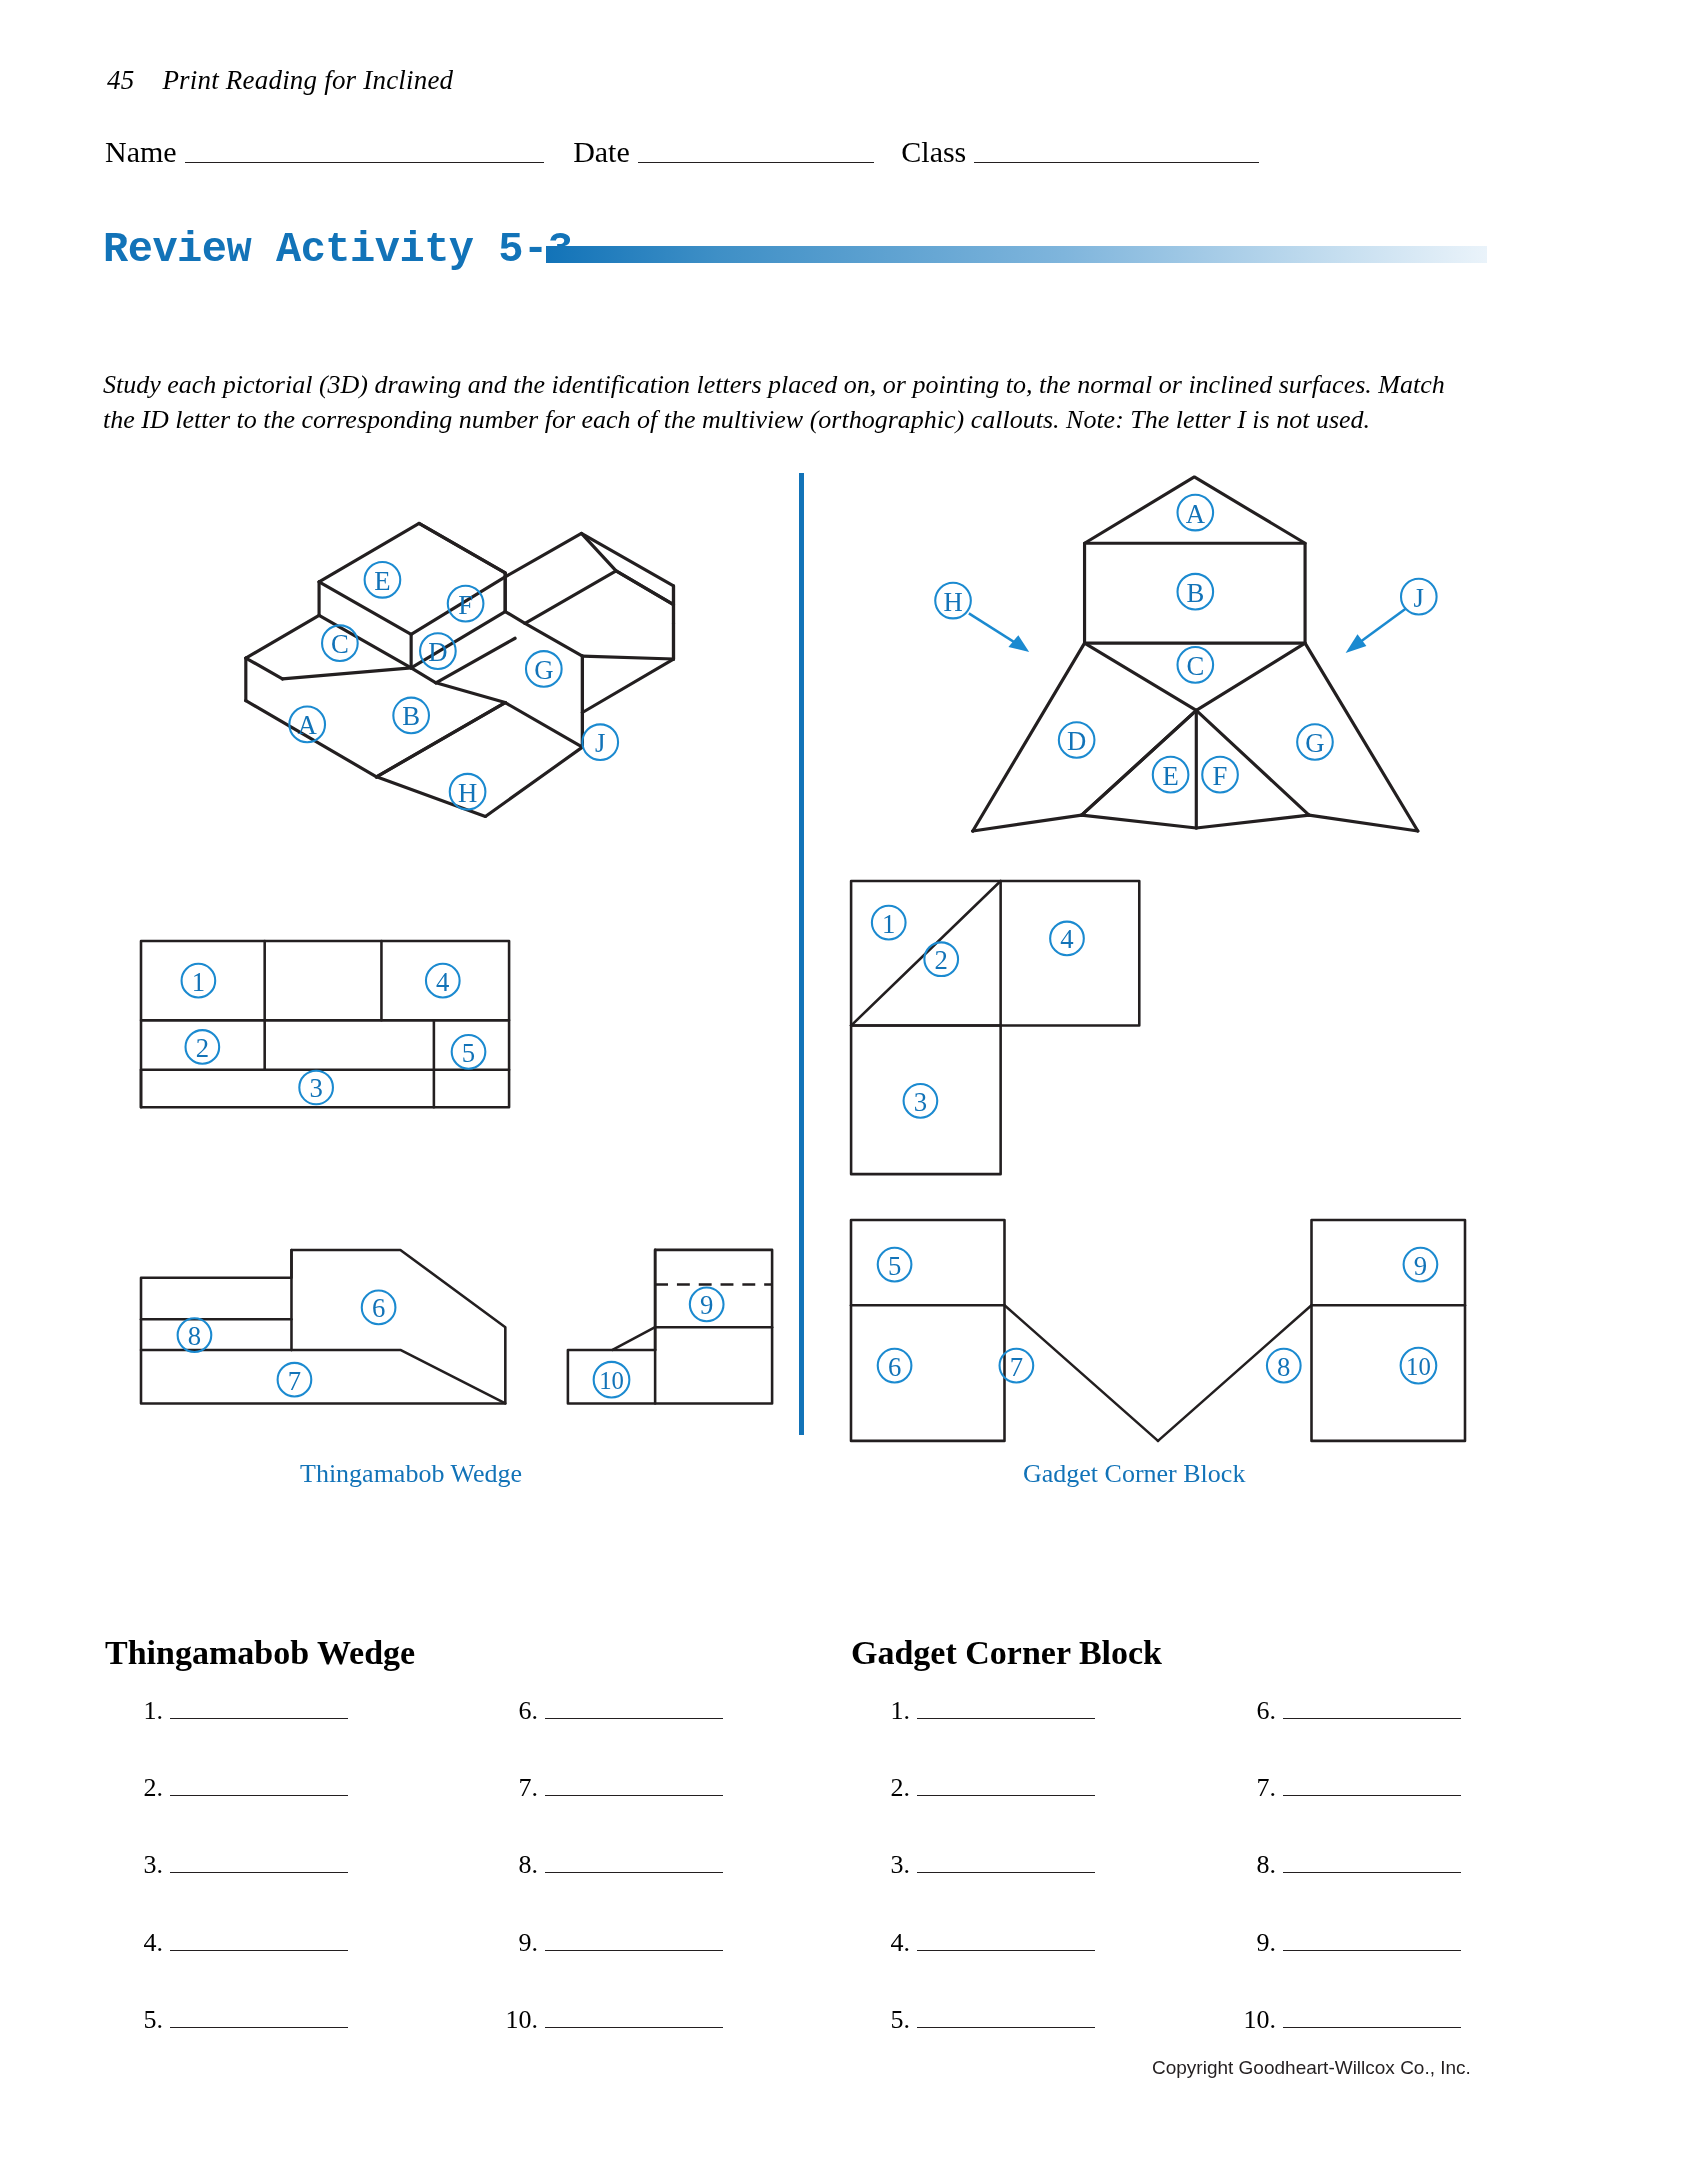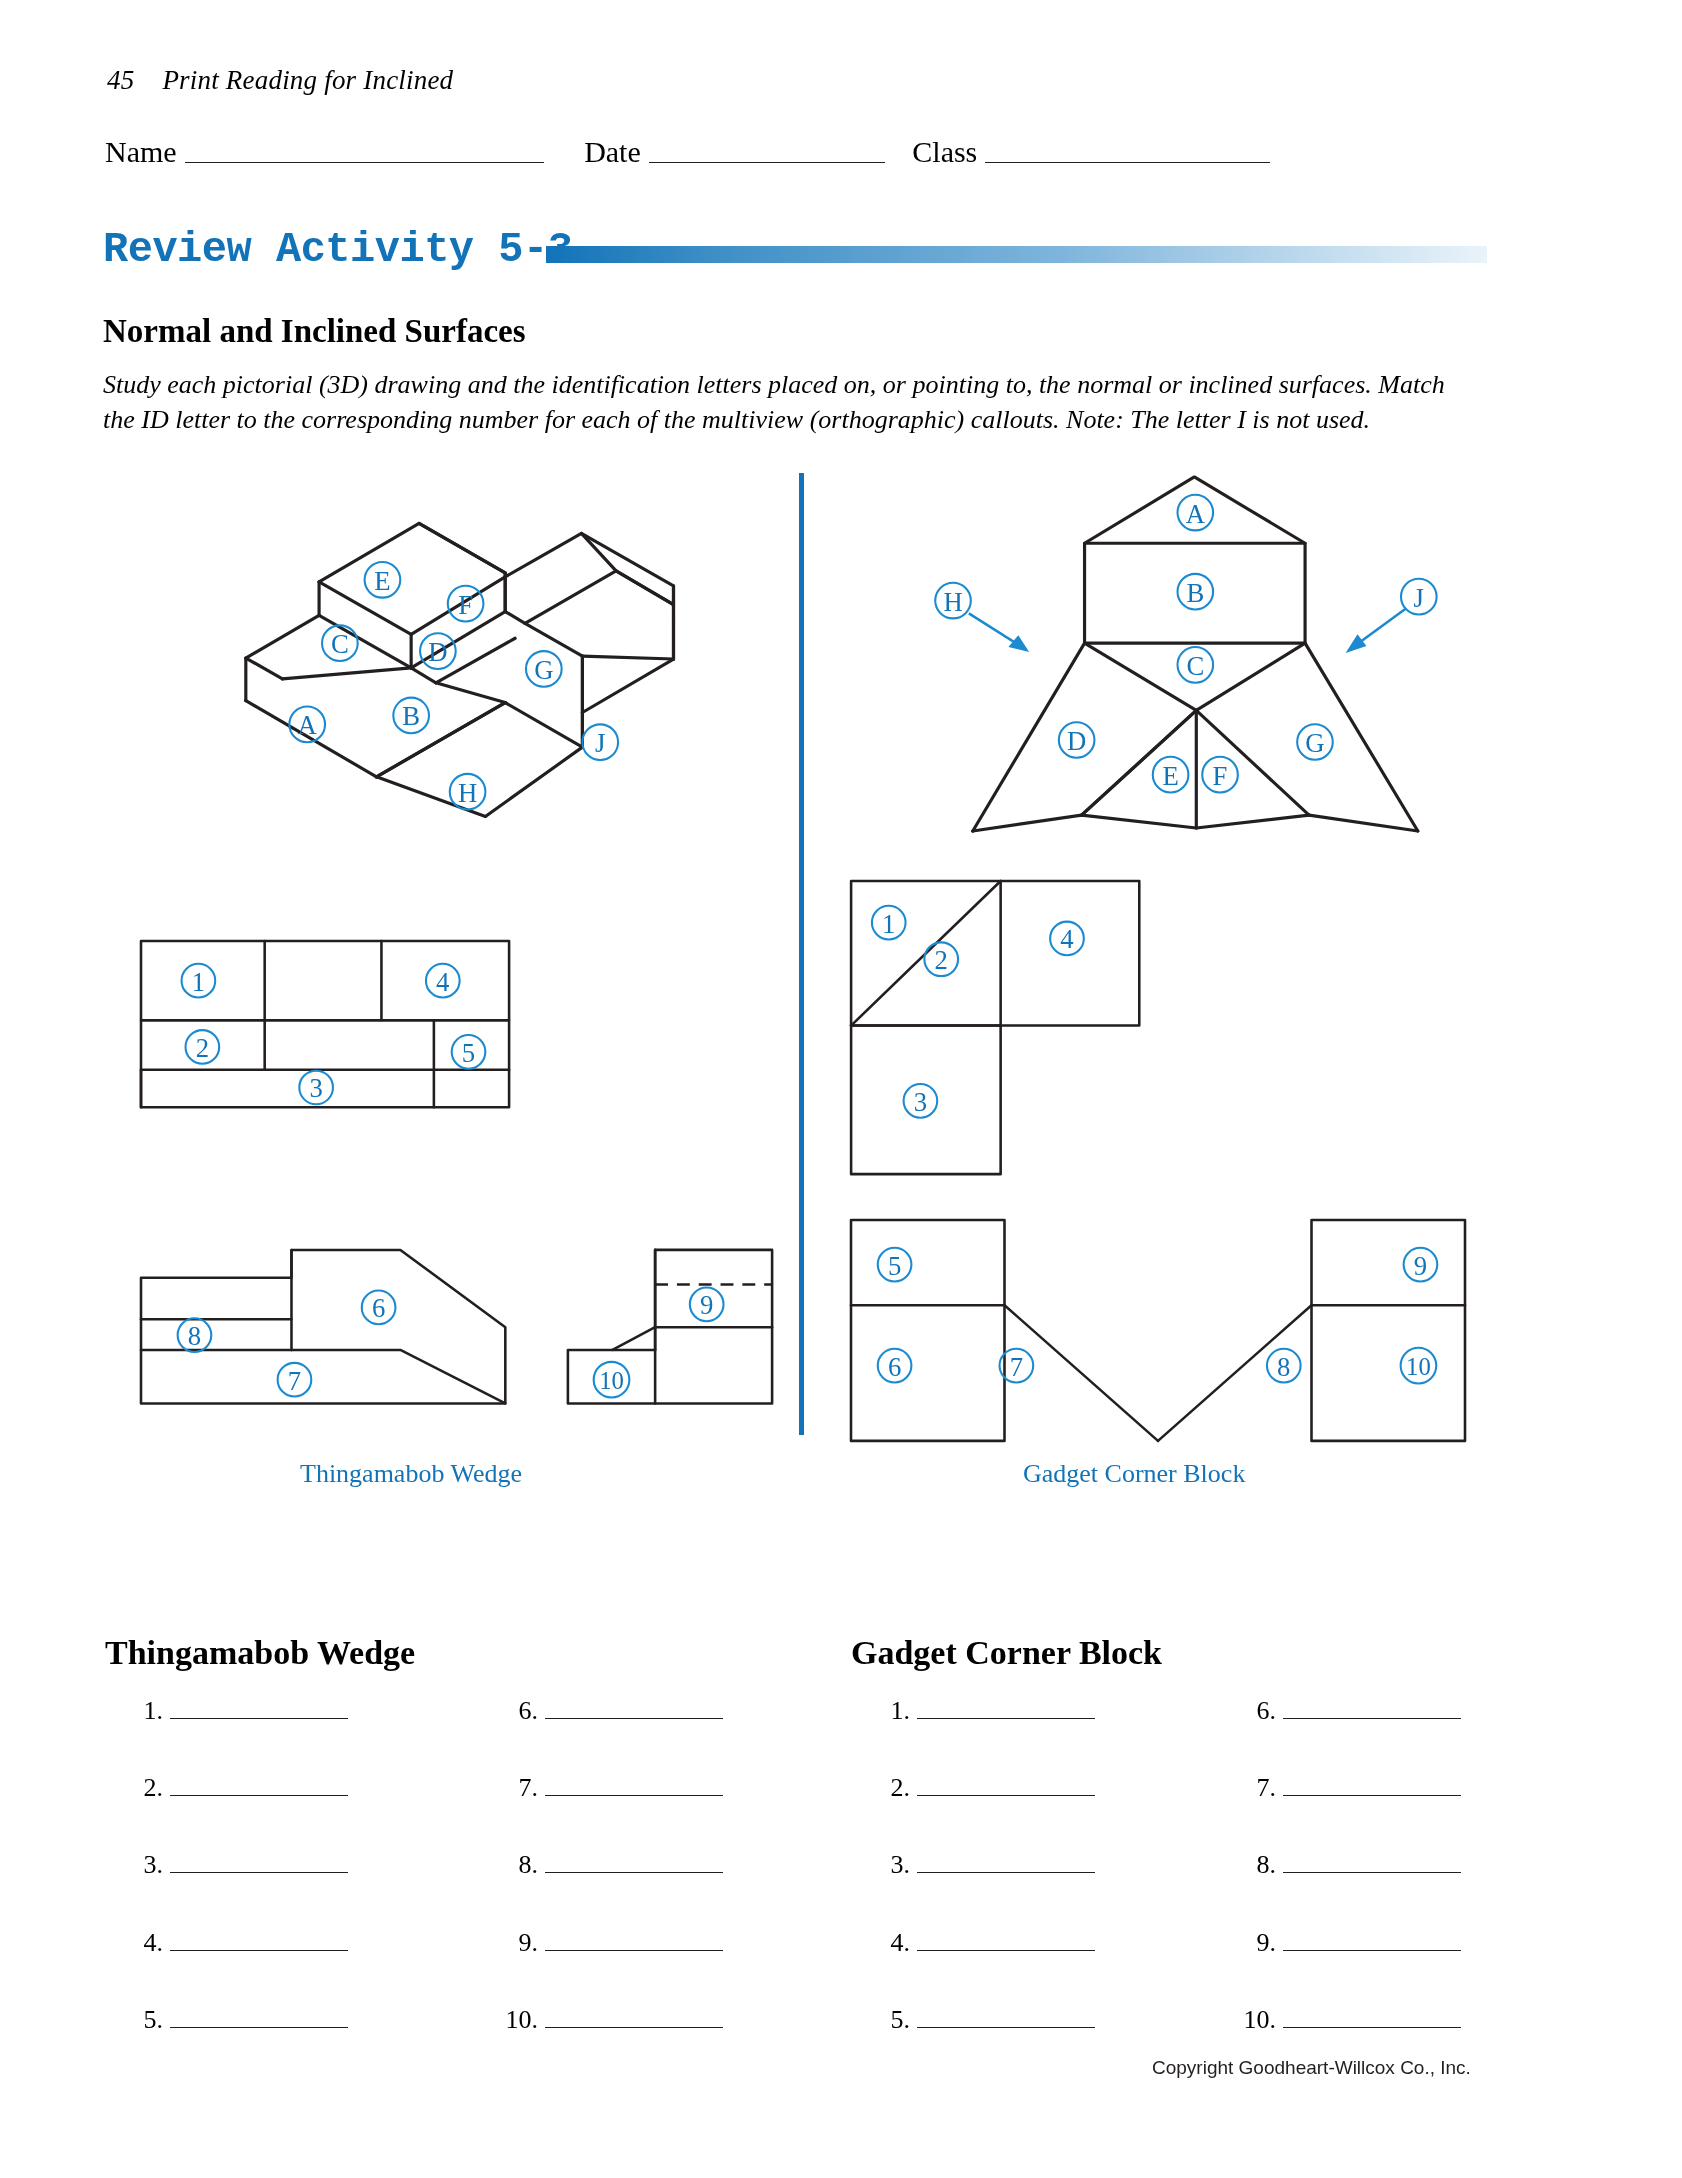--- a/index.html
+++ b/index.html
@@ -53,28 +53,27 @@
 <body>
 
 <div class="page">
 
   <div class="pg-head">
     <span class="num">45</span><span>Print Reading for Inclined</span>
   </div>
 
   <div class="nameline">
     <span class="fld">Name</span><span class="rule" style="width:359px"></span>
-    <span class="fld" style="margin-left:33px">Date</span><span class="rule" style="width:236px"></span>
+    <span class="fld" style="margin-left:22px">Date</span><span class="rule" style="width:236px"></span>
     <span class="fld" style="margin-left:20px">Class</span><span class="rule" style="width:285px"></span>
   </div>
 
   <div class="acttitle">Review Activity 5-3</div>
   <div class="actbar"></div>
 
-  <div class="sectitle">Normal and Inclined Surfaces</div>
   <div class="instr">Study each pictorial (3D) drawing and the identification letters placed on, or pointing to, the normal or inclined surfaces. Match the ID letter to the corresponding number for each of the multiview (orthographic) callouts. Note: The letter I is not used.</div>
 
   <div class="vdiv"></div>
 
   <div class="fig" style="left:208px;top:465px;">
     <svg width="535" height="396" viewBox="0 0 540 400">
 
       <path class="ln-s" d="M125 90 L235 25 L345 90 L345 185 L235 250 L125 185 Z" style="display:none"></path>
 
       <path class="ln-s" d="M 133 95 L 232 36 L 300 76 L 300 103 L 352 72 L 445 126 L 452 235

